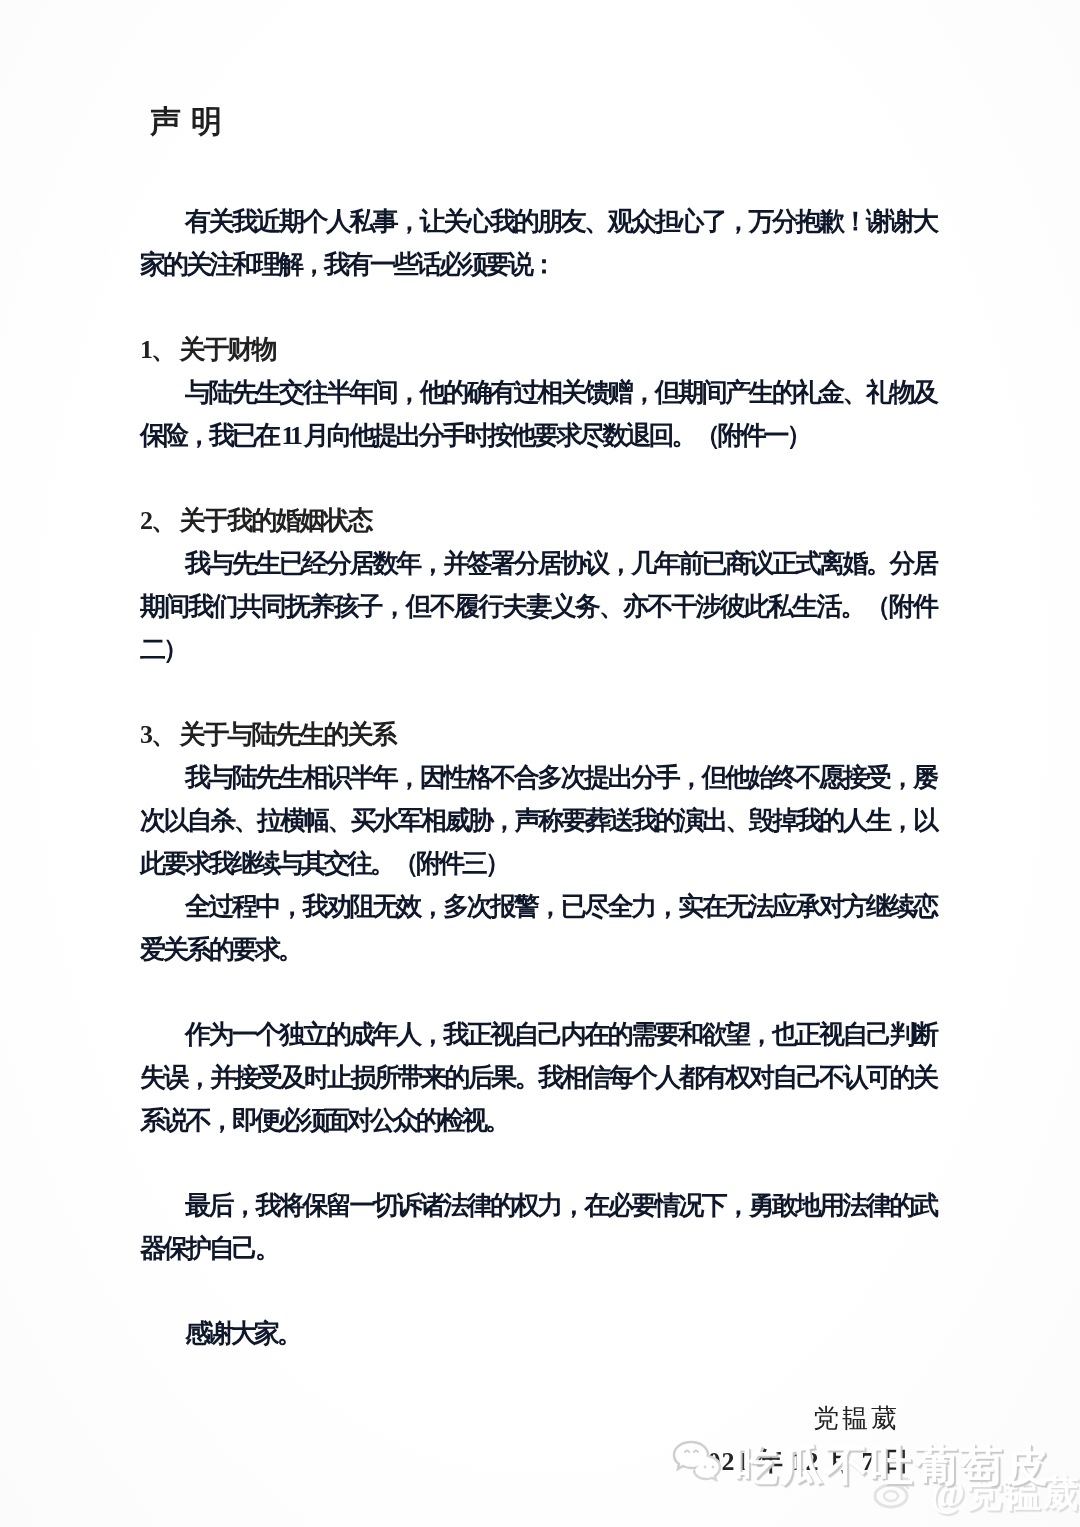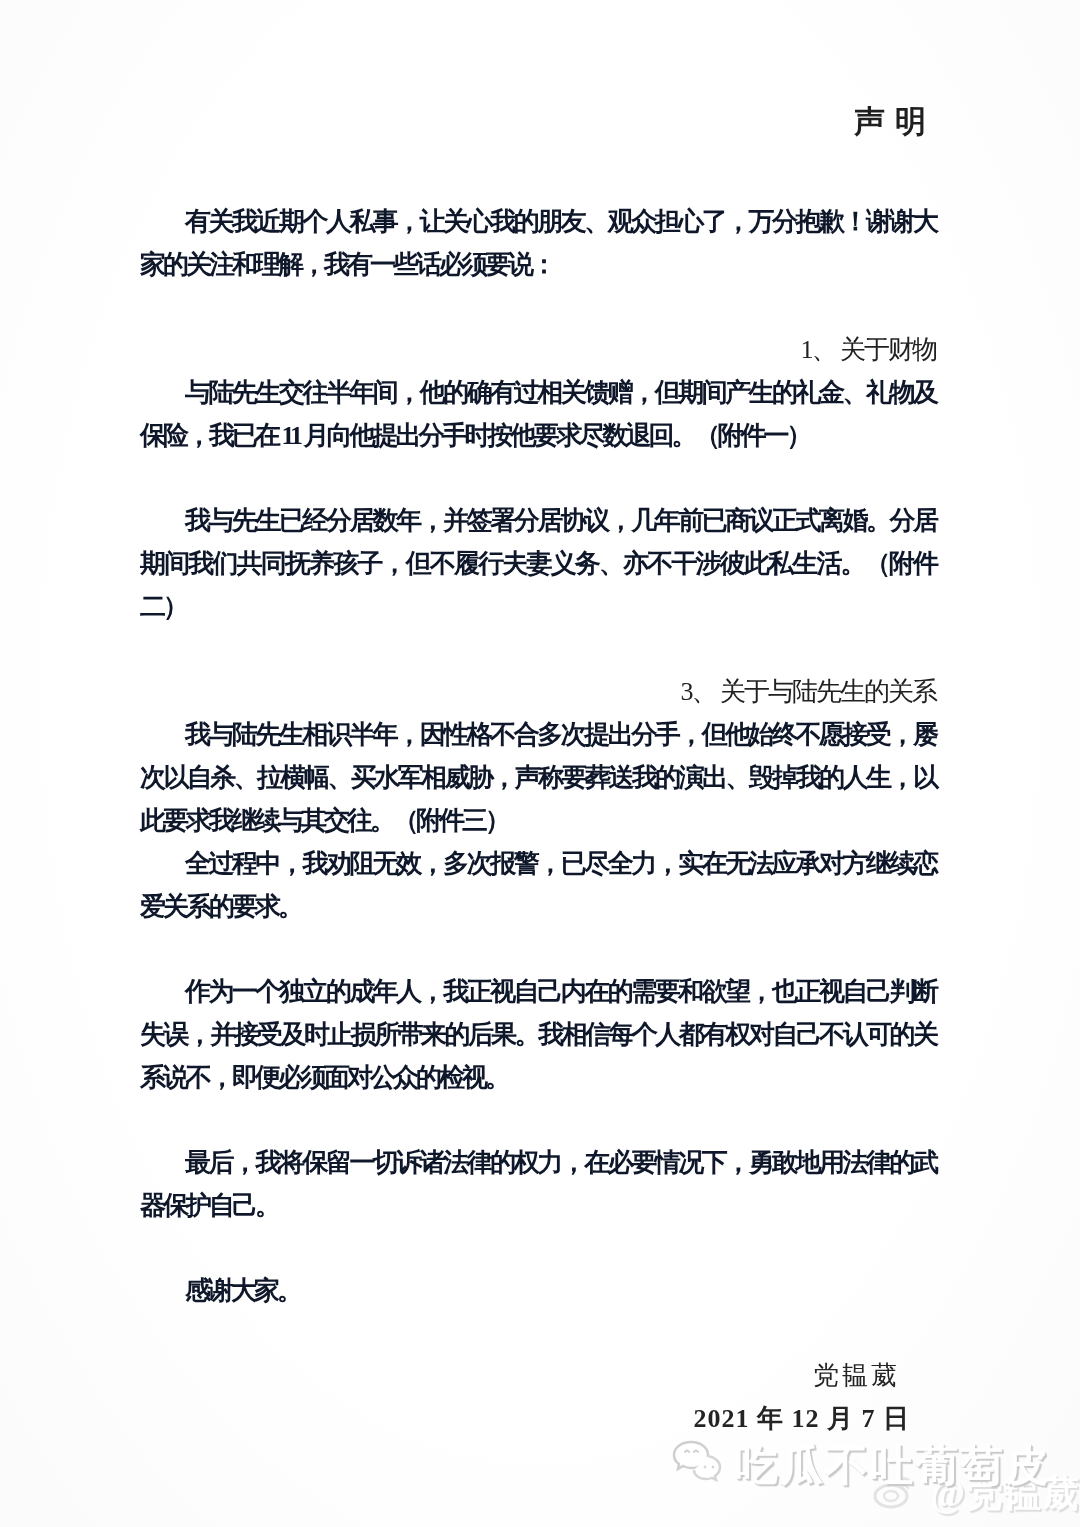--- a/index.html
+++ b/index.html
@@ -15,21 +15,21 @@
 
   .content {
     position: absolute;
     left: 140px;
     top: 100px;
     width: 796px;
   }
 
   .doc-title {
     margin: 0 0 57px 0;
-    text-align: right;
+    text-align: left;
     font-size: 31px;
     line-height: 43px;
     font-weight: bold;
     letter-spacing: 10px;
     text-indent: 10px; 
     color: #1f1f1f;
   }
 
   .block { margin: 0 0 42px 0; }
 
@@ -41,23 +41,22 @@
     text-align: justify;
     font-weight: 600;
     color: #0f172a;
   }
   .indent { text-indent: 45px; }
 
   .heading {
     font-size: 26px;
     line-height: 43px;
     letter-spacing: -2px;
-    font-weight: 400;
+    font-weight: 700;
     color: #212121;
-    text-align: right;
   }
 
   .signature-block { text-align: right; padding-right: 26px; }
   .sig-name {
     font-size: 26px;
     line-height: 43px;
     letter-spacing: 3px;
     font-weight: 400;
     padding-right: 10px;
     color: #242424;
@@ -111,20 +110,21 @@
   <div class="block">
     <p class="para indent">有关我近期个人私事，让关心我的朋友、观众担心了，万分抱歉！谢谢大家的关注和理解，我有一些话必须要说：</p>
   </div>
 
   <div class="block">
     <div class="heading">1、 关于财物</div>
     <p class="para indent">与陆先生交往半年间，他的确有过相关馈赠，但期间产生的礼金、礼物及保险，我已在 11 月向他提出分手时按他要求尽数退回。（附件一）</p>
   </div>
 
   <div class="block">
+    <div class="heading">2、 关于我的婚姻状态</div>
     <p class="para indent">我与先生已经分居数年，并签署分居协议，几年前已商议正式离婚。分居期间我们共同抚养孩子，但不履行夫妻义务、亦不干涉彼此私生活。（附件二）</p>
   </div>
 
   <div class="block">
     <div class="heading">3、 关于与陆先生的关系</div>
     <p class="para indent">我与陆先生相识半年，因性格不合多次提出分手，但他始终不愿接受，屡次以自杀、拉横幅、买水军相威胁，声称要葬送我的演出、毁掉我的人生，以此要求我继续与其交往。（附件三）</p>
     <p class="para indent">全过程中，我劝阻无效，多次报警，已尽全力，实在无法应承对方继续恋爱关系的要求。</p>
   </div>
 
   <div class="block">

